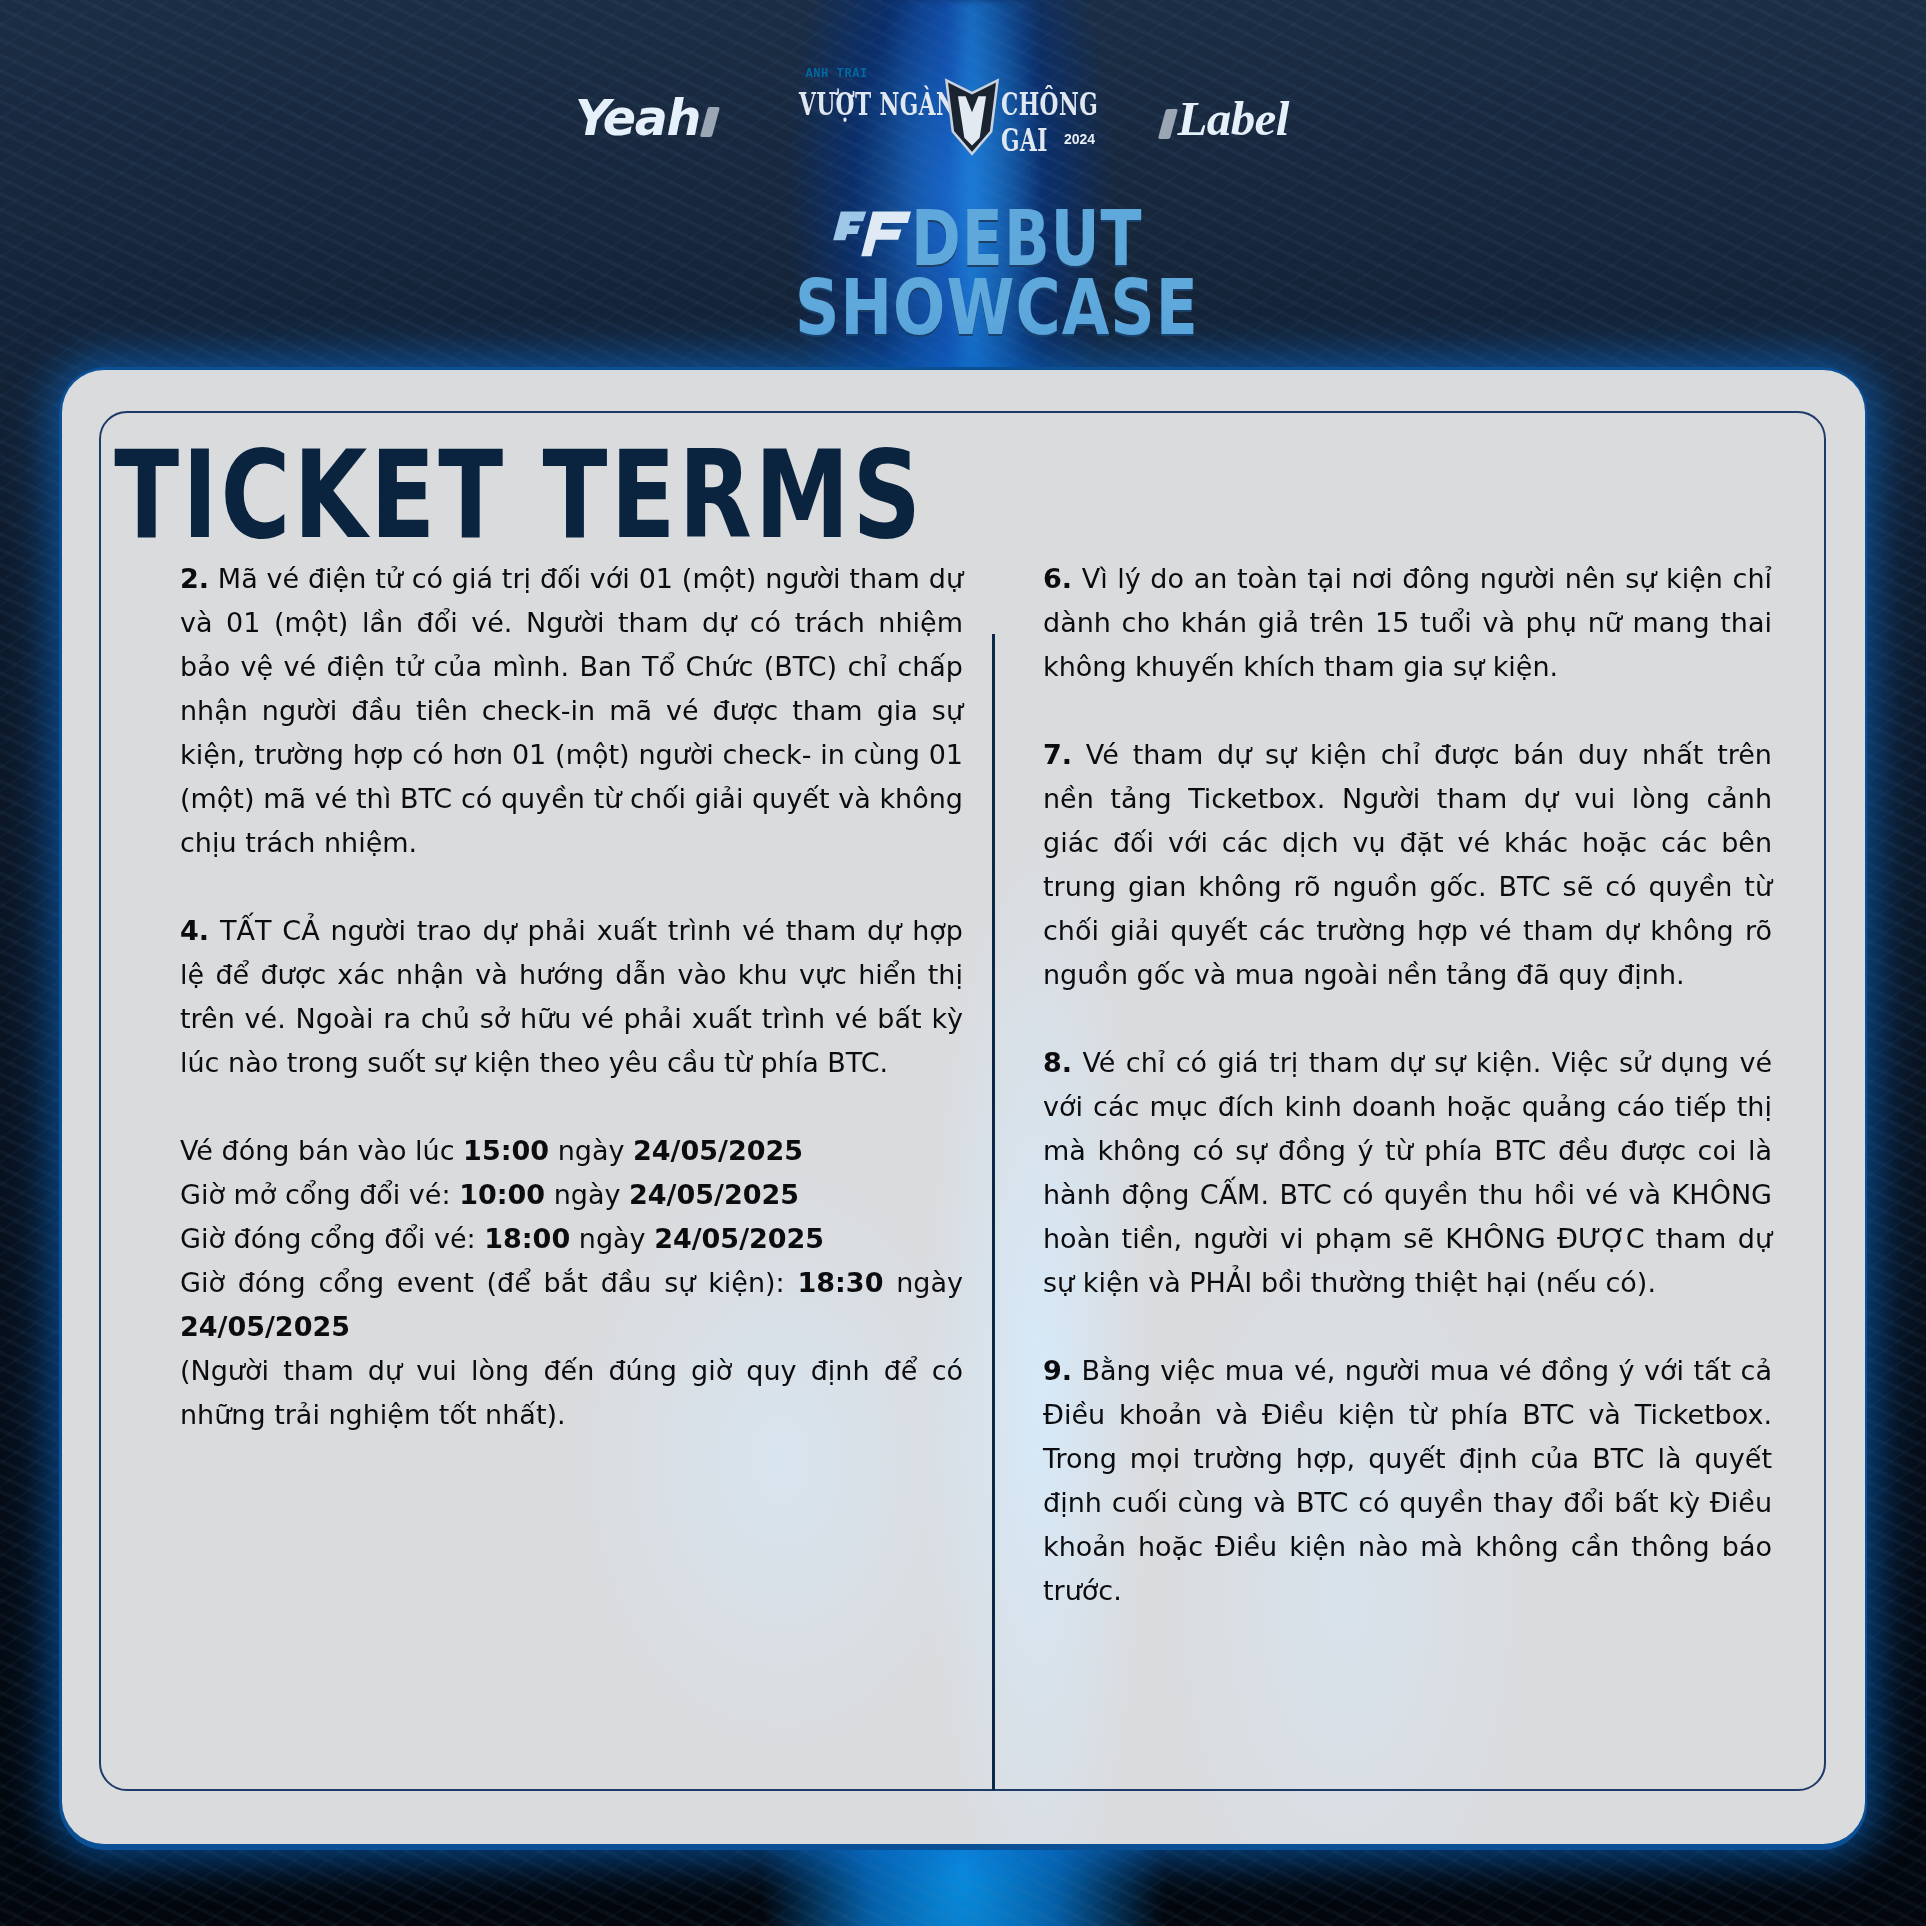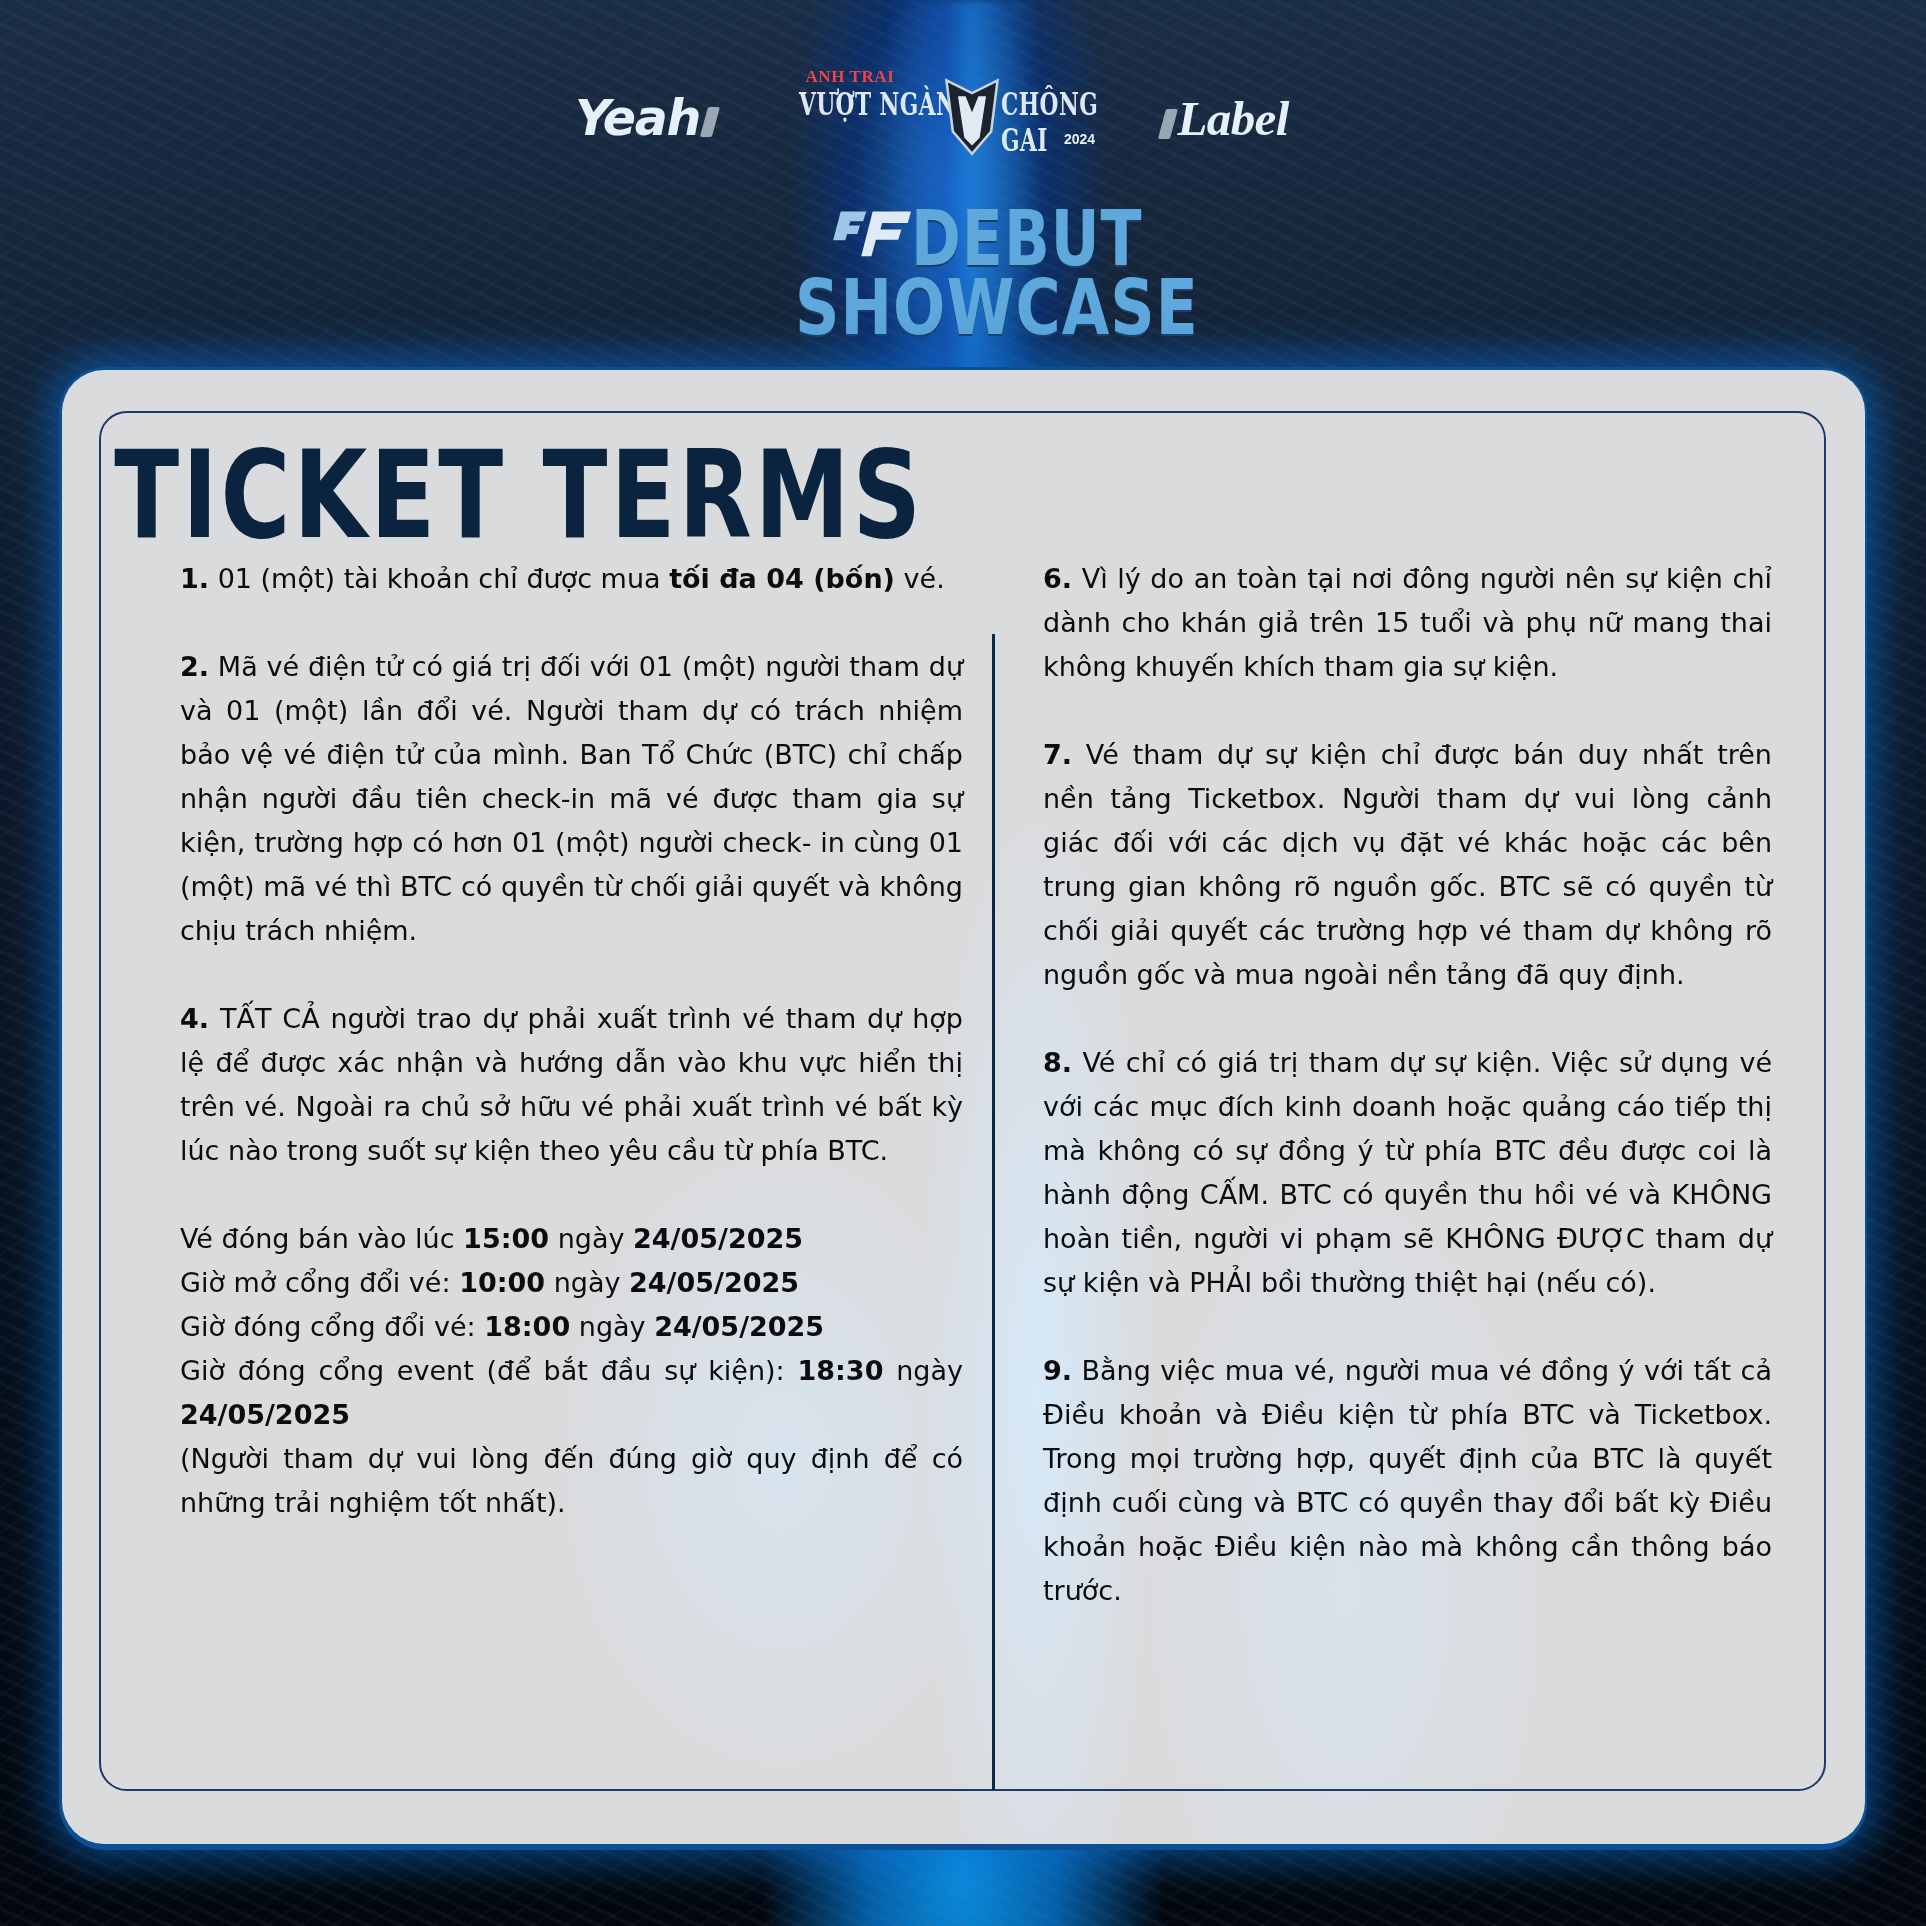--- a/index.html
+++ b/index.html
@@ -38,22 +38,22 @@
   .logo-label {
     position: absolute; left: 1162px; top: 26px;
     font-family: Liberation Serif, serif; font-weight: bold; font-style: italic;
     font-size: 49px; color: #e6f0fb; letter-spacing: -0.6px;
   }
   .logo-label .one { margin-left: 0; margin-right: 3.9px; }
   .logo-center {
     position: absolute; left: 799px; top: 3.2px; width: 334px; height: 90px;
   }
   .logo-center .small {
-    position: absolute; left: 6.4px; top: 0; font-family: Liberation Serif, serif; font-weight: bold;
-    font-size: 17px; color: #ef4444; letter-spacing: 0.6px;
+    position: absolute; left: 6.4px; top: 0; font-family: Liberation Mono, monospace; font-weight: bold;
+    font-size: 12px; color: #0369a1; letter-spacing: 0.6px;
   }
   .logo-center .left-word {
     position: absolute; left: 0; top: 19px; font-family: "DejaVu Serif", serif; font-weight: bold;
     font-size: 31px; color: #dfe7f1; transform: scaleX(0.7); transform-origin: left; letter-spacing: 0.6px;
   }
   .logo-center .right-word {
     position: absolute; left: 202px; top: 19px; font-family: "DejaVu Serif", serif; font-weight: bold;
     font-size: 31px; color: #dfe7f1; transform: scaleX(0.7); transform-origin: left; letter-spacing: 0.6px;
   }
   .logo-center .year {
@@ -155,21 +155,20 @@
 
 <div class="card-glow"></div>
 <div class="card"></div>
 <div class="card-inner"></div>
 
 <div class="title"><span>TICKET TERMS</span></div>
 
 <div class="divider"></div>
 
 <div class="col left">
-  <p><span class="num">1.</span><span> 01 (một) tài khoản chỉ được mua </span><b>tối đa 04 (bốn)</b><span> vé.</span></p>
   <p><span class="num">2.</span><span> Mã vé điện tử có giá trị đối với 01 (một) người tham dự và 01 (một) lần đổi vé. Người tham dự có trách nhiệm bảo vệ vé điện tử của mình. Ban Tổ Chức (BTC) chỉ chấp nhận người đầu tiên check-in mã vé được tham gia sự kiện, trường hợp có hơn 01 (một) người check- in cùng 01 (một) mã vé thì BTC có quyền từ chối giải quyết và không chịu trách nhiệm.</span></p>
   <p><span class="num">4.</span><span> TẤT CẢ người trao dự phải xuất trình vé tham dự hợp lệ để được xác nhận và hướng dẫn vào khu vực hiển thị trên vé. Ngoài ra chủ sở hữu vé phải xuất trình vé bất kỳ lúc nào trong suốt sự kiện theo yêu cầu từ phía BTC.</span></p>
   <p>
     <span class="sched"><span> Vé đóng bán vào lúc </span><b>15:00</b><span> ngày </span><b>24/05/2025</b></span>
     <span class="sched"><span>Giờ mở cổng đổi vé: </span><b>10:00</b><span> ngày </span><b>24/05/2025</b></span>
     <span class="sched"><span>Giờ đóng cổng đổi vé: </span><b>18:00</b><span> ngày </span><b>24/05/2025</b></span>
     <span class="sched" style="text-align:justify;"><span>Giờ đóng cổng event (để bắt đầu sự kiện): </span><b>18:30</b><span> ngày </span><b>24/05/2025</b></span>
     <span class="sched" style="text-align:justify;">(Người tham dự vui lòng đến đúng giờ quy định để có những trải nghiệm tốt nhất).</span>
   </p>
 </div>

